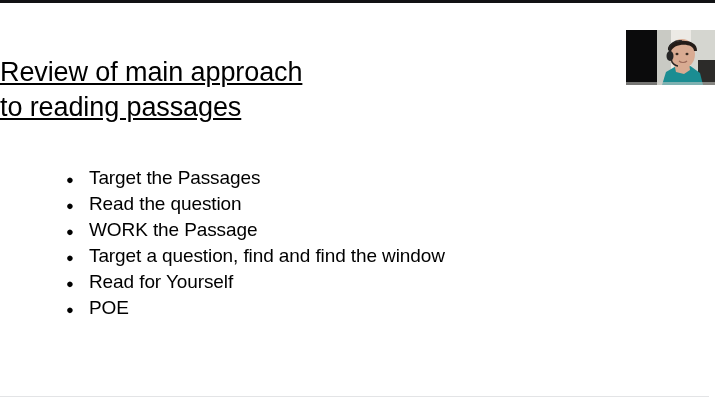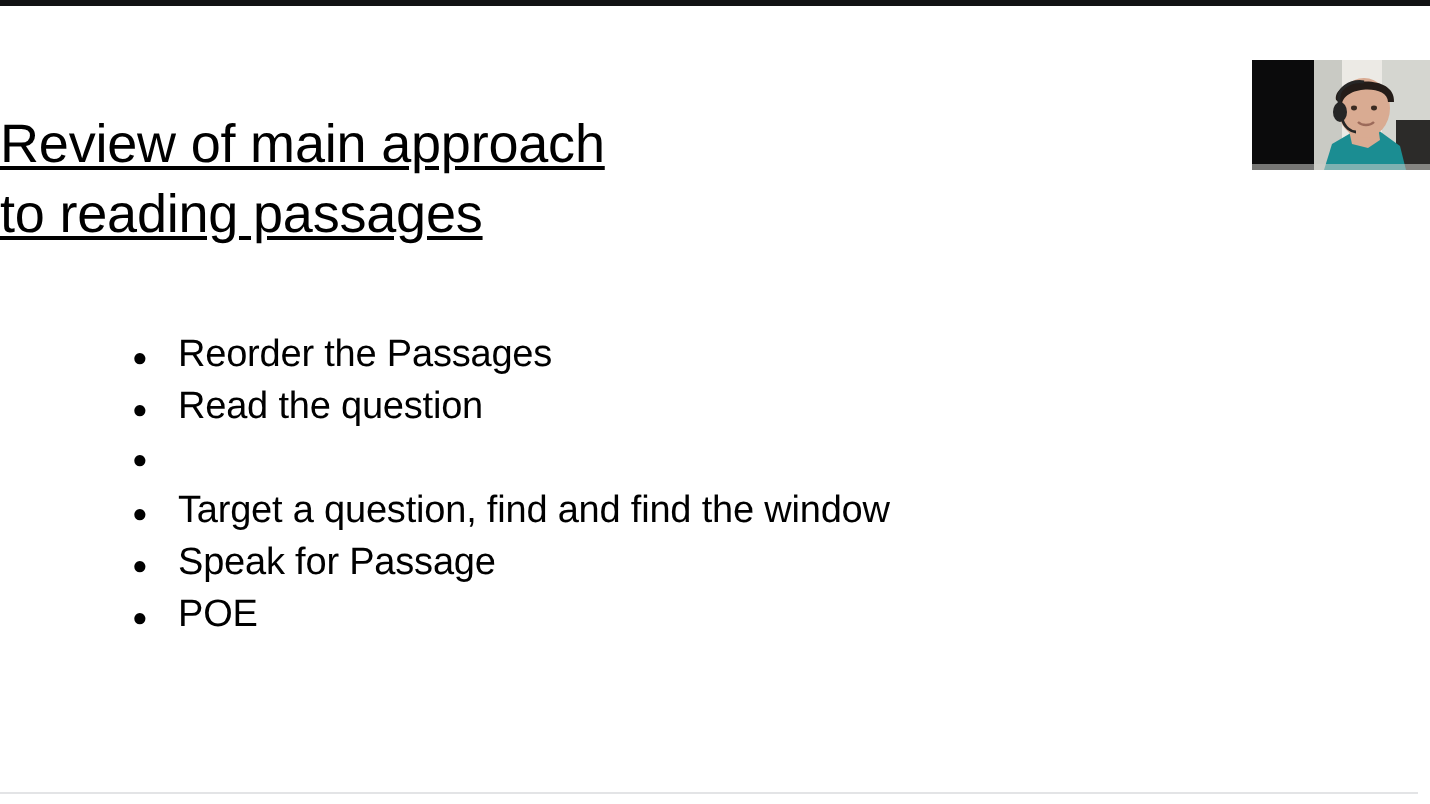--- a/index.html
+++ b/index.html
@@ -124,40 +124,41 @@
 
   <div class="slide">
 
     <div class="slide-title">Review of main approach
 to reading passages</div>
 
     <ul class="bullet-list">
 
       <li class="bullet-item">
         <span class="bullet-dot">●</span>
-        <span class="bullet-text">Reorder the Passages</span>
+        <span class="bullet-text">Target the Passages</span>
       </li>
 
       <li class="bullet-item">
         <span class="bullet-dot">●</span>
         <span class="bullet-text">Read the question</span>
       </li>
 
       <li class="bullet-item">
         <span class="bullet-dot">●</span>
+        <span class="bullet-text">WORK the Passage</span>
       </li>
 
       <li class="bullet-item">
         <span class="bullet-dot">●</span>
         <span class="bullet-text">Target a question, find and find the window</span>
       </li>
 
       <li class="bullet-item">
         <span class="bullet-dot">●</span>
-        <span class="bullet-text">Speak for Passage</span>
+        <span class="bullet-text">Read for Yourself</span>
       </li>
 
       <li class="bullet-item">
         <span class="bullet-dot">●</span>
         <span class="bullet-text">POE</span>
       </li>
 
     </ul>
   </div>
 

